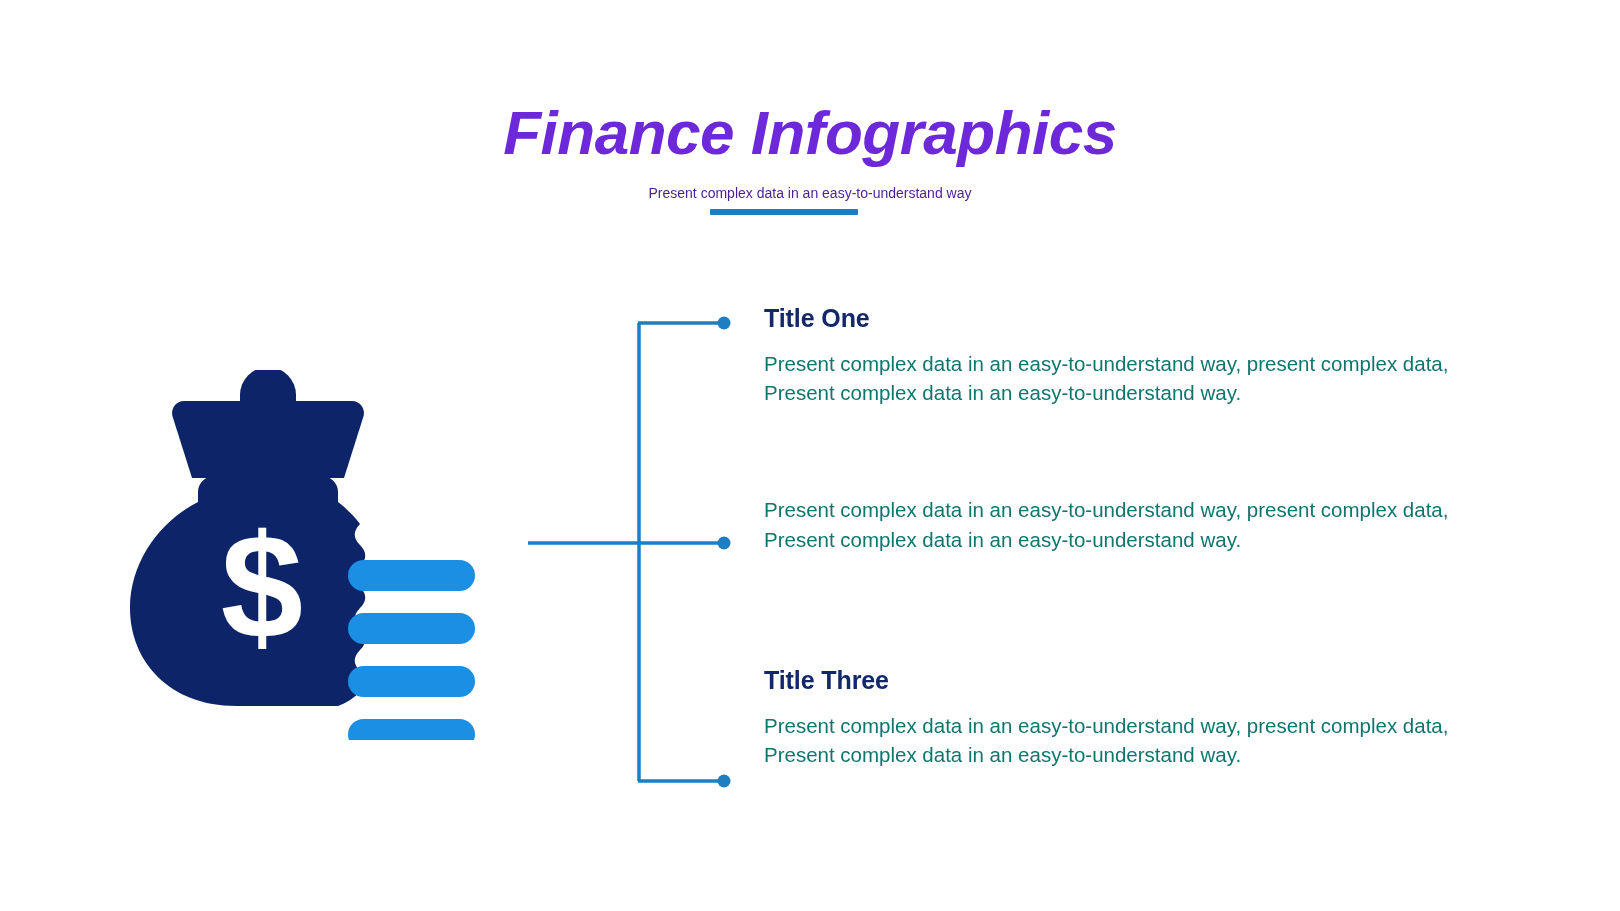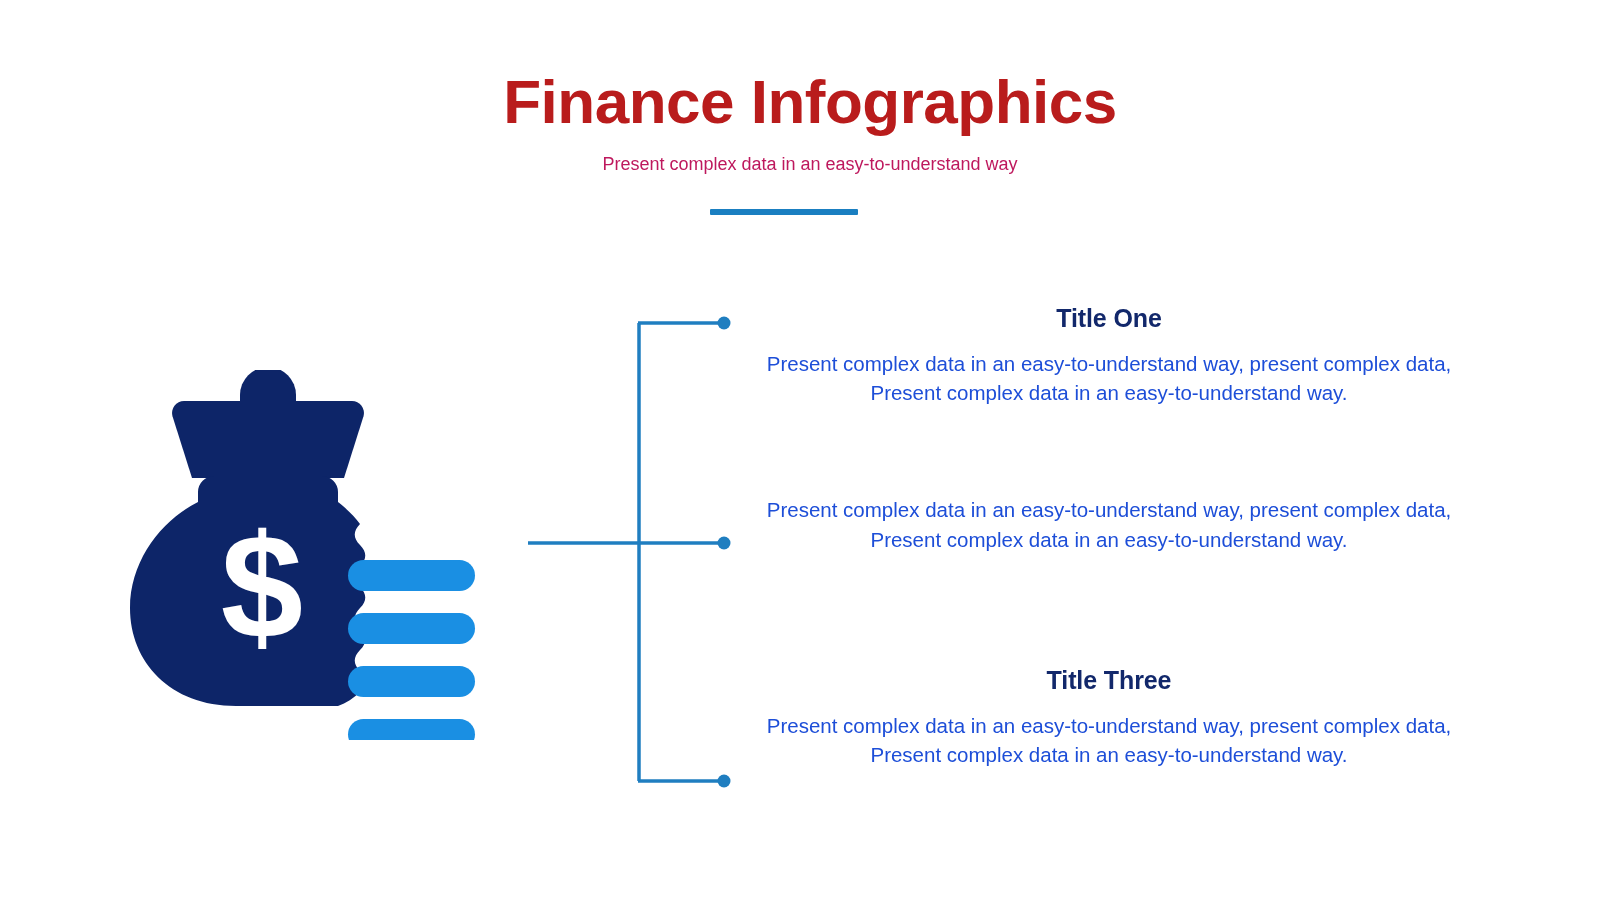--- a/index.html
+++ b/index.html
@@ -19,34 +19,35 @@
   
   #header {
     position: absolute;
     left: 0;
     top: 0;
     width: 1620px;
     text-align: center;
   }
   #page-title {
     margin: 0;
-    padding-top: 66px;
+    padding-top: 97px;
     font-size: 62px;
     font-weight: 700;
     letter-spacing: -0.5px;
-    color: #b91c1c;
+    color: #6d28d9;
     line-height: 1.15;
     font-family: "Liberation Sans", sans-serif;
+    font-style: italic;
   }
   #page-subtitle {
     margin: 0;
     padding-top: 16px;
-    font-size: 18px;
+    font-size: 14px;
     font-weight: 400;
-    color: #be185d;
+    color: #4c1d95;
     line-height: 1.3;
   }
   #title-divider {
     position: absolute;
     left: 710px;
     top: 209px;
     width: 148px;
     height: 6px;
     background: #1a7fc1;
     border-radius: 1px;
@@ -72,40 +73,39 @@
     width: 260px;
     height: 500px;
     pointer-events: none;
   }
 
   
   .content-item {
     position: absolute;
     left: 764px;
     width: 690px;
-    text-align: center;
   }
   #item-1 { top: 302px; }
   #item-2 { top: 481px; }
   #item-3 { top: 664px; }
 
   .item-title {
     margin: 0;
     font-size: 25px;
     font-weight: 700;
     color: #12286b;
     line-height: 1.3;
     letter-spacing: -0.1px;
   }
   .item-body {
     margin: 0;
     padding-top: 14px;
     font-size: 20.5px;
     font-weight: 400;
-    color: #1d4ed8;
+    color: #0f766e;
     line-height: 1.45;
   }
 </style>
 </head>
 <body>
 
 <div id="header">
   <h1 id="page-title">Finance Infographics</h1>
   <p id="page-subtitle">Present complex data in an easy-to-understand way</p>
 </div>

